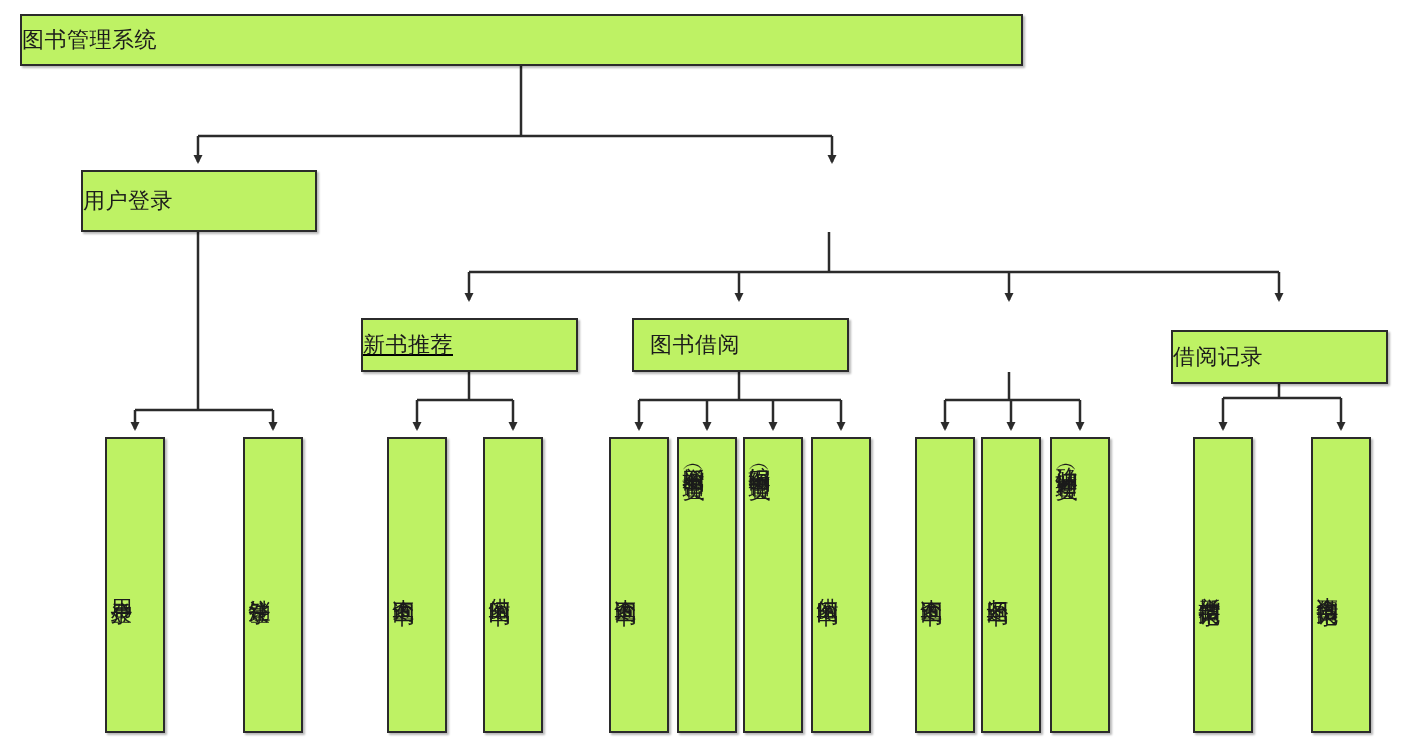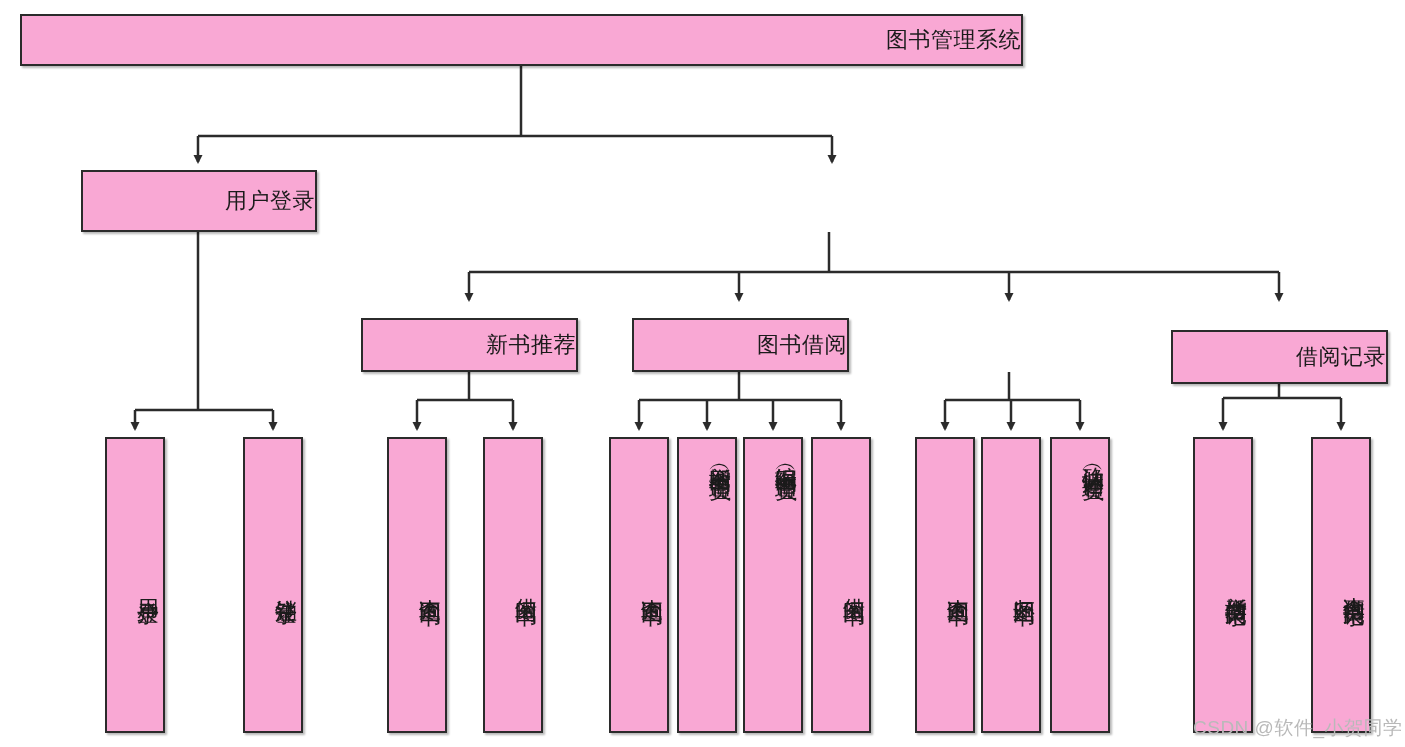--- a/index.html
+++ b/index.html
@@ -21,25 +21,25 @@
     position: absolute;
     left: 0;
     top: 0;
     width: 1405px;
     height: 747px;
     pointer-events: none;
   }
   .node {
     position: absolute;
     box-sizing: border-box;
-    background: #f9a8d4;
+    background: #bef264;
     border: 2px solid #2b2b2b;
     display: flex;
     align-items: center;
-    justify-content: flex-end;
+    justify-content: flex-start;
     box-shadow: 2px 2px 2px rgba(0,0,0,0.28);
   }
   .node .lbl {
     color: #1b1b1b;
     font-size: 22px;
     line-height: 1.12;
     letter-spacing: 0.5px;
     white-space: nowrap;
     text-align: center;
   }
@@ -123,24 +123,24 @@
   </svg>
 
   <div class="node" style="left:20px; top:14px; width:1003px; height:52px;">
     <span class="lbl">图书管理系统</span>
   </div>
 
   <div class="node" style="left:81px; top:170px; width:236px; height:62px;">
     <span class="lbl">用户登录</span>
   </div>
 
-  <div class="node" style="left:361px; top:318px; width:217px; height:54px;">
+  <div class="node" style="left:361px; top:318px; width:217px; height:54px;text-decoration:underline;">
     <span class="lbl">新书推荐</span>
   </div>
-  <div class="node" style="left:632px; top:318px; width:217px; height:54px;">
+  <div class="node" style="left:632px; top:318px; width:217px; height:54px;padding-left:16px;">
     <span class="lbl">图书借阅</span>
   </div>
   <div class="node" style="left:1171px; top:330px; width:217px; height:54px;">
     <span class="lbl">借阅记录</span>
   </div>
 
   <div class="node vert centered" style="left:105px; top:437px; width:60px; height:296px;">
     <span class="lbl">用户登录</span>
   </div>
   <div class="node vert centered" style="left:243px; top:437px; width:60px; height:296px;">
@@ -177,15 +177,14 @@
     <span class="lbl">确认归还（管理员）</span>
   </div>
 
   <div class="node vert centered" style="left:1193px; top:437px; width:60px; height:296px;">
     <span class="lbl">新增借阅记录</span>
   </div>
   <div class="node vert centered" style="left:1311px; top:437px; width:60px; height:296px;">
     <span class="lbl">查询借阅记录</span>
   </div>
 
-  <div class="watermark" style="left:1193px; top:715px;">CSDN @软件_小贺同学</div>
 
 </div>
 
 </body></html>

